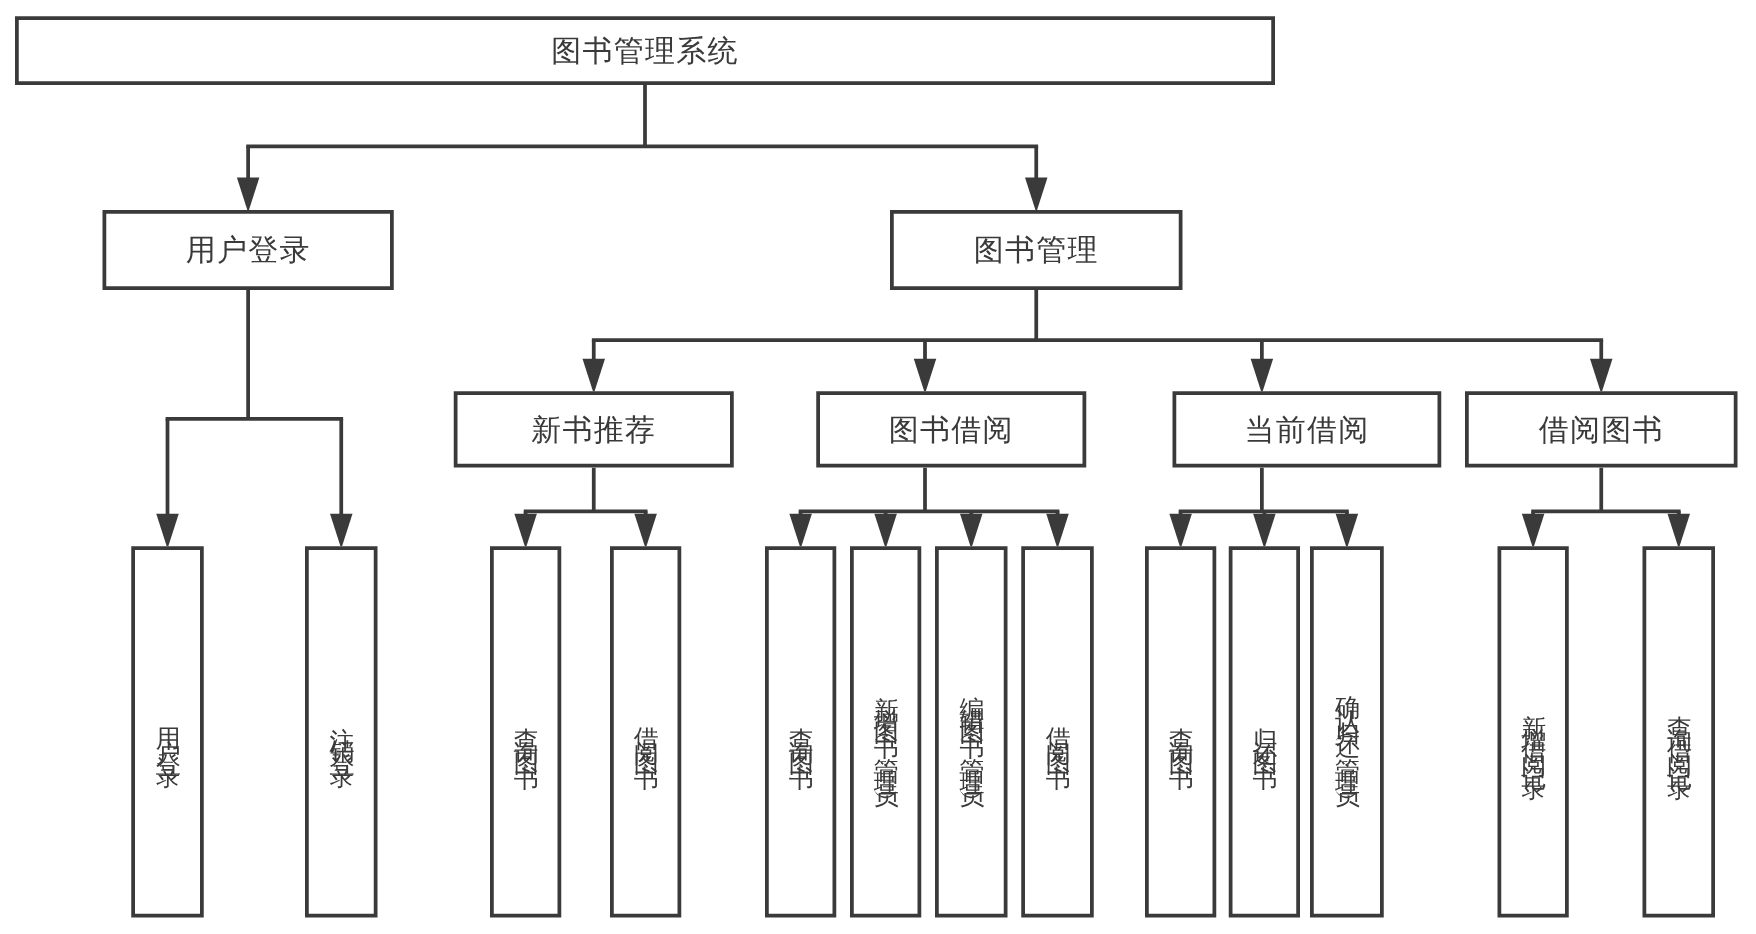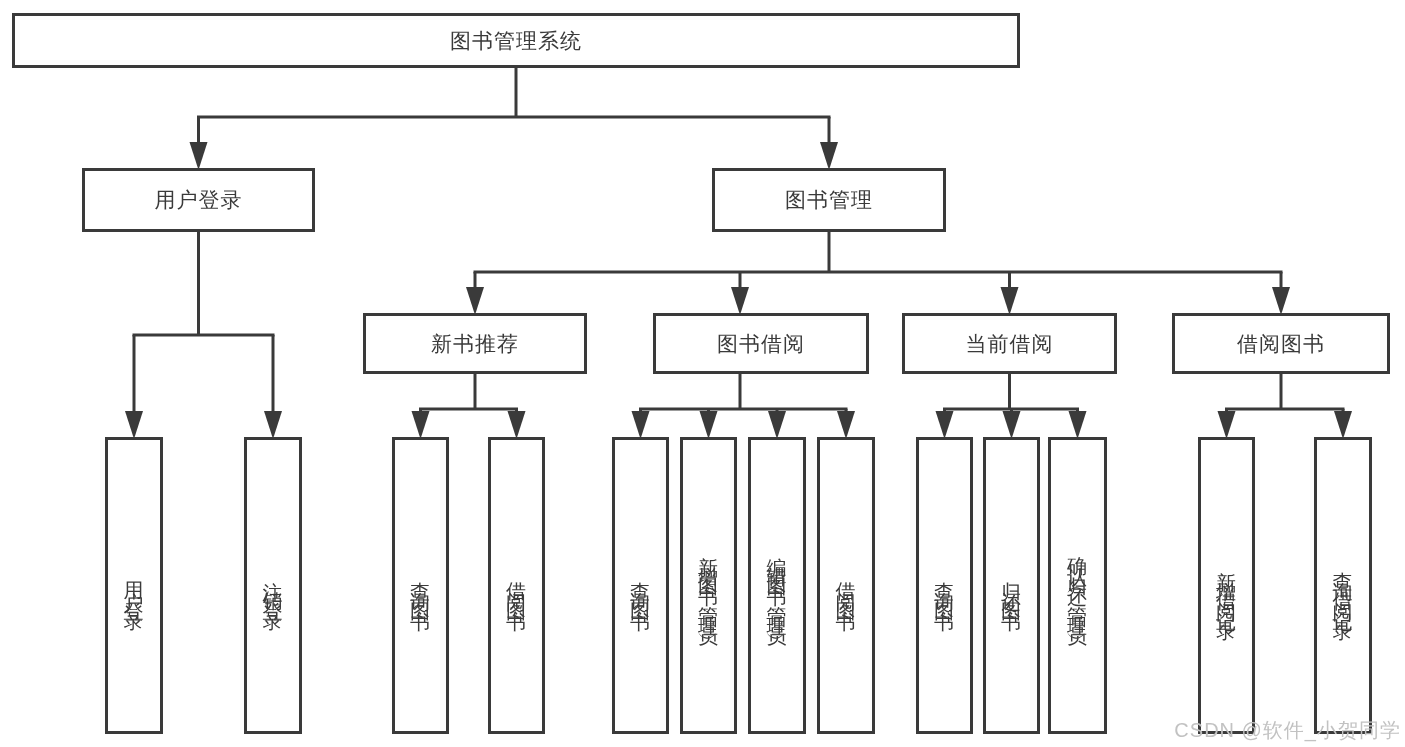--- a/index.html
+++ b/index.html
@@ -27,21 +27,21 @@
     box-sizing: border-box;
     border: 3px solid #3a3a3a;
     background: #ffffff;
     color: #3a3a3a;
     display: flex;
     align-items: center;
     justify-content: center;
     text-align: center;
   }
   .node.h {
-    font-size: 21px;
+    font-size: 24px;
     letter-spacing: 1px;
     white-space: nowrap;
   }
   .node.v {
     font-size: 20px;
     writing-mode: vertical-rl;
     text-orientation: mixed;
     letter-spacing: 10px;
     line-height: 1;
   }
@@ -112,30 +112,29 @@
       <polygon points="1217.5,411 1235.5,411 1226.5,439" fill="#3a3a3a"></polygon>
       <line x1="1343" y1="409" x2="1343" y2="413" stroke="#3a3a3a" stroke-width="3"></line>
       <polygon points="1334,411 1352,411 1343,439" fill="#3a3a3a"></polygon>
     </svg>
   <div id="nodes">
       <div class="node h" style="left: 12px; top: 13px; width: 1008px; height: 55px;">图书管理系统</div>
       <div class="node h" style="left: 82px; top: 168px; width: 233px; height: 64px;">用户登录</div>
       <div class="node h" style="left: 712px; top: 168px; width: 234px; height: 64px;">图书管理</div>
       <div class="node h" style="left: 363px; top: 313px; width: 224px; height: 61px;">新书推荐</div>
       <div class="node h" style="left: 632px; top: 313px; width: 216px; height: 61px; margin-left: 21px;">图书借阅</div>
-      <div class="node h" style="left: 902px; top: 313px; width: 215px; height: 61px;">当前借阅</div>
+      <div class="node h" style="left: 938px; top: 313px; width: 215px; height: 61px;">当前借阅</div>
       <div class="node h" style="left: 1172px; top: 313px; width: 218px; height: 61px;">借阅图书</div>
       <div class="node v" style="left: 105px; top: 437px; width: 58px; height: 297px;">用户登录</div>
       <div class="node v" style="left: 244px; top: 437px; width: 58px; height: 297px;">注销登录</div>
       <div class="node v" style="left: 392px; top: 437px; width: 57px; height: 297px;">查询图书</div>
       <div class="node v" style="left: 488px; top: 437px; width: 57px; height: 297px;">借阅图书</div>
       <div class="node v" style="left: 612px; top: 437px; width: 57px; height: 297px;">查询图书</div>
       <div class="node v" style="left: 680px; top: 437px; width: 57px; height: 297px;">新增图书（管理员）</div>
       <div class="node v" style="left: 748px; top: 437px; width: 58px; height: 297px;">编辑图书（管理员）</div>
       <div class="node v" style="left: 817px; top: 437px; width: 58px; height: 297px;">借阅图书</div>
       <div class="node v" style="left: 916px; top: 437px; width: 57px; height: 297px;">查询图书</div>
       <div class="node v" style="left: 983px; top: 437px; width: 57px; height: 297px;">归还图书</div>
       <div class="node v" style="left: 1048px; top: 437px; width: 59px; height: 297px;">确认归还（管理员）</div>
       <div class="node v" style="left: 1198px; top: 437px; width: 57px; height: 297px;">新增借阅记录</div>
       <div class="node v" style="left: 1314px; top: 437px; width: 58px; height: 297px;">查询借阅记录</div>
     </div>
-  <div class="watermark">CSDN @软件_小贺同学</div>
 </div>
 
 </body></html>

